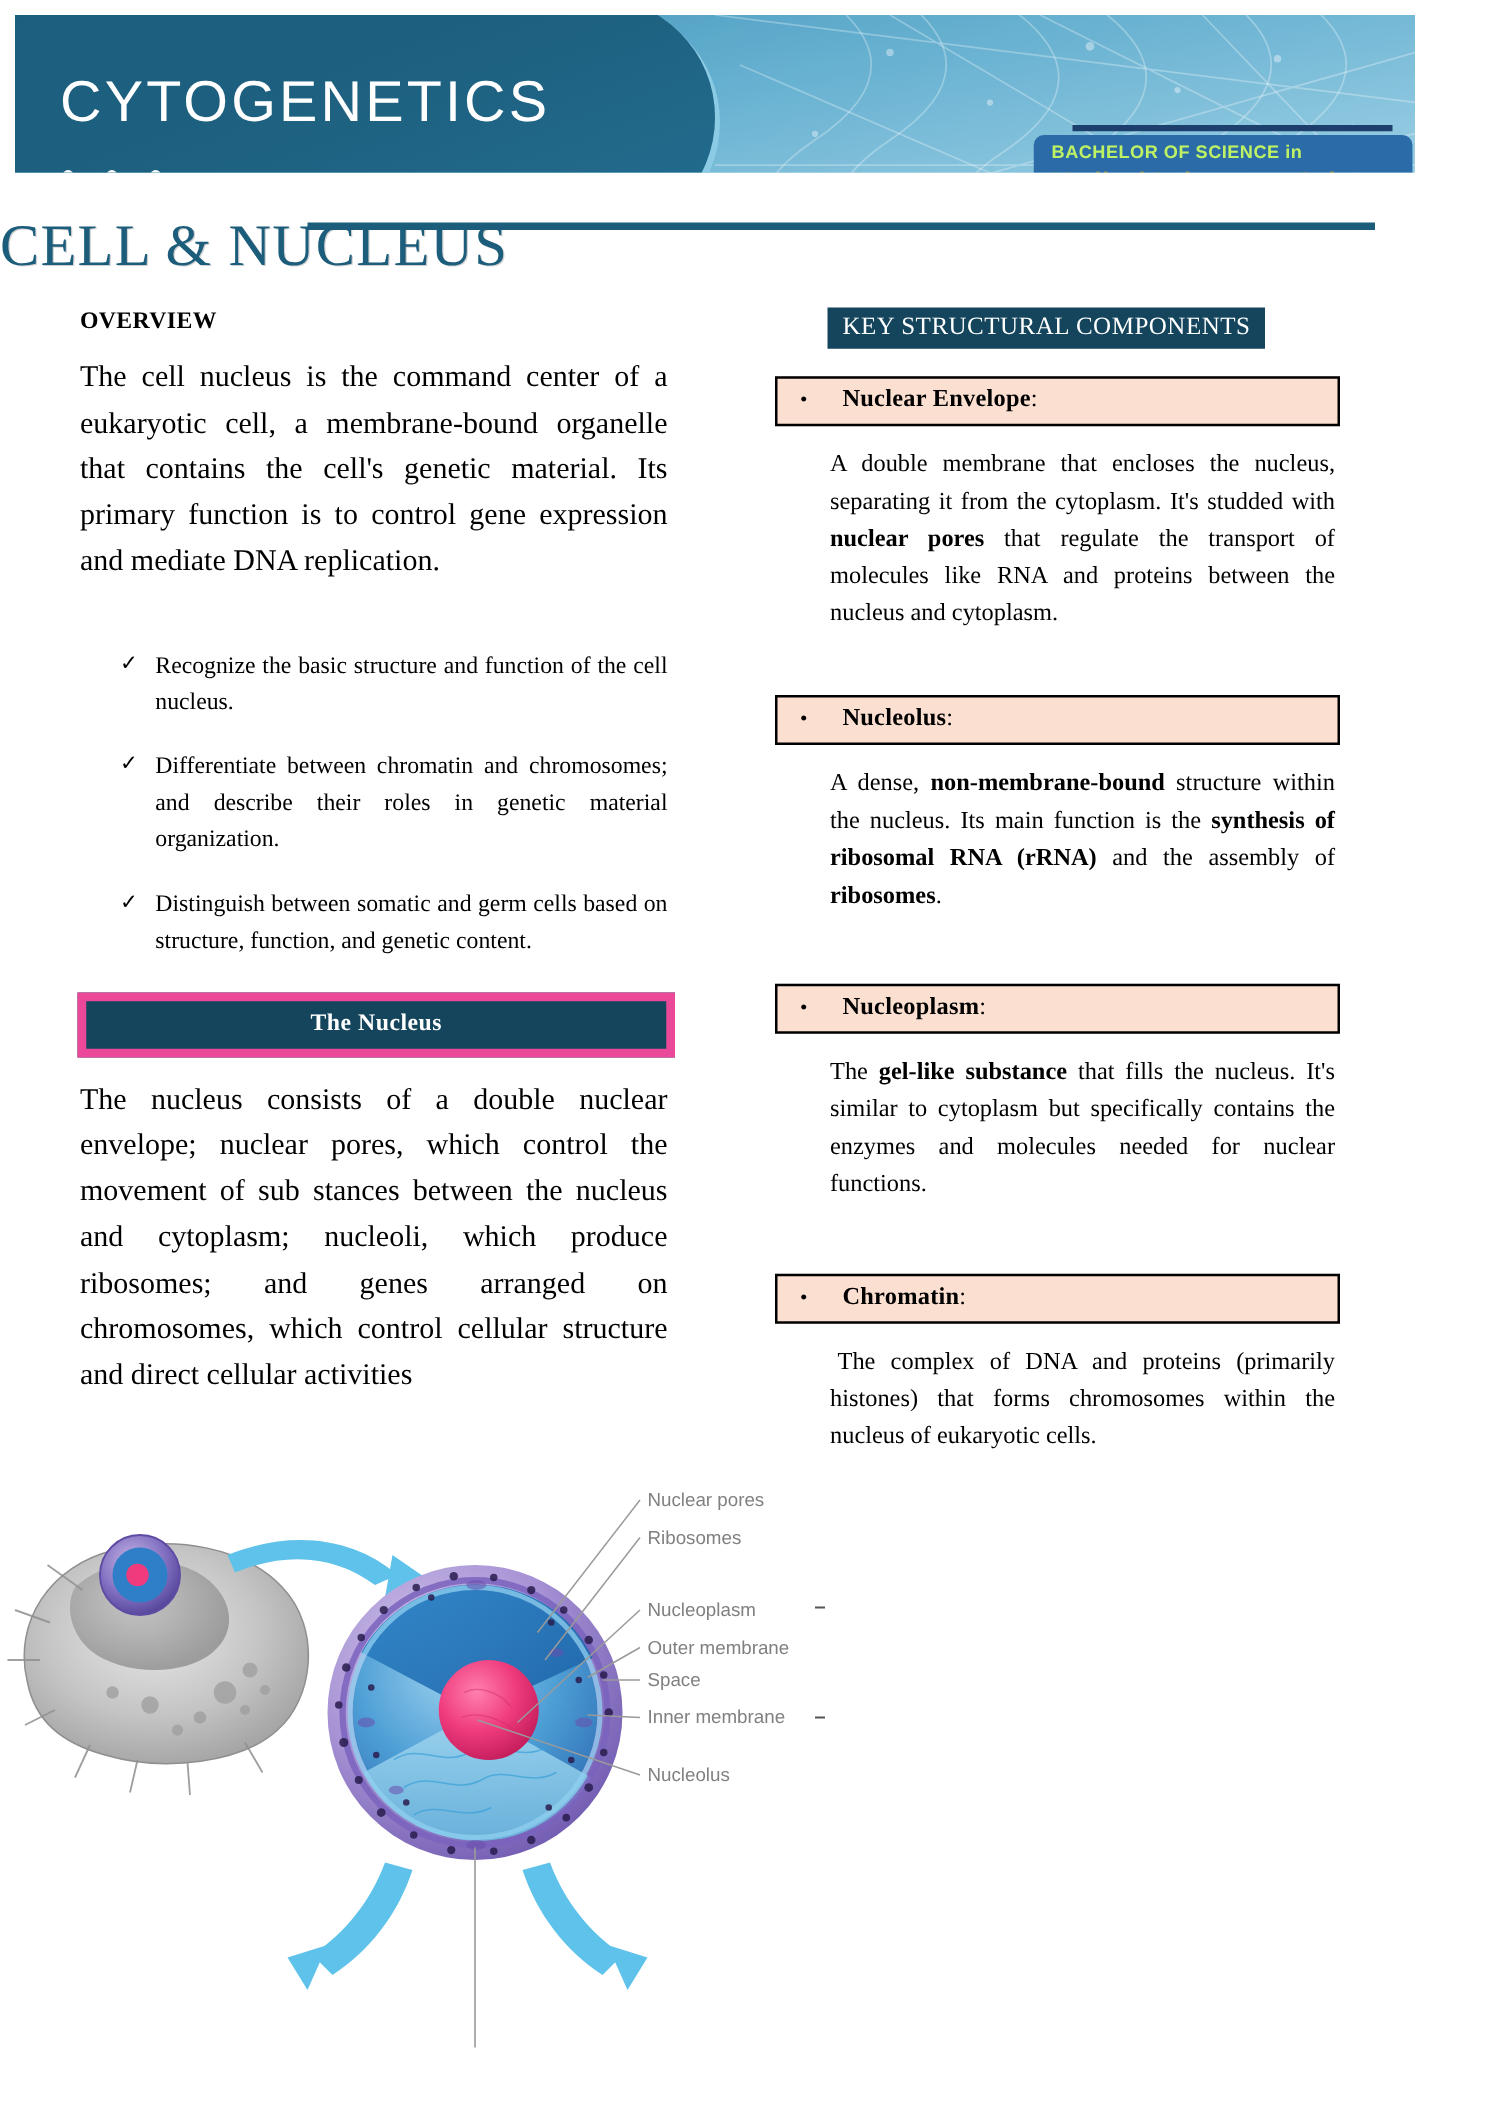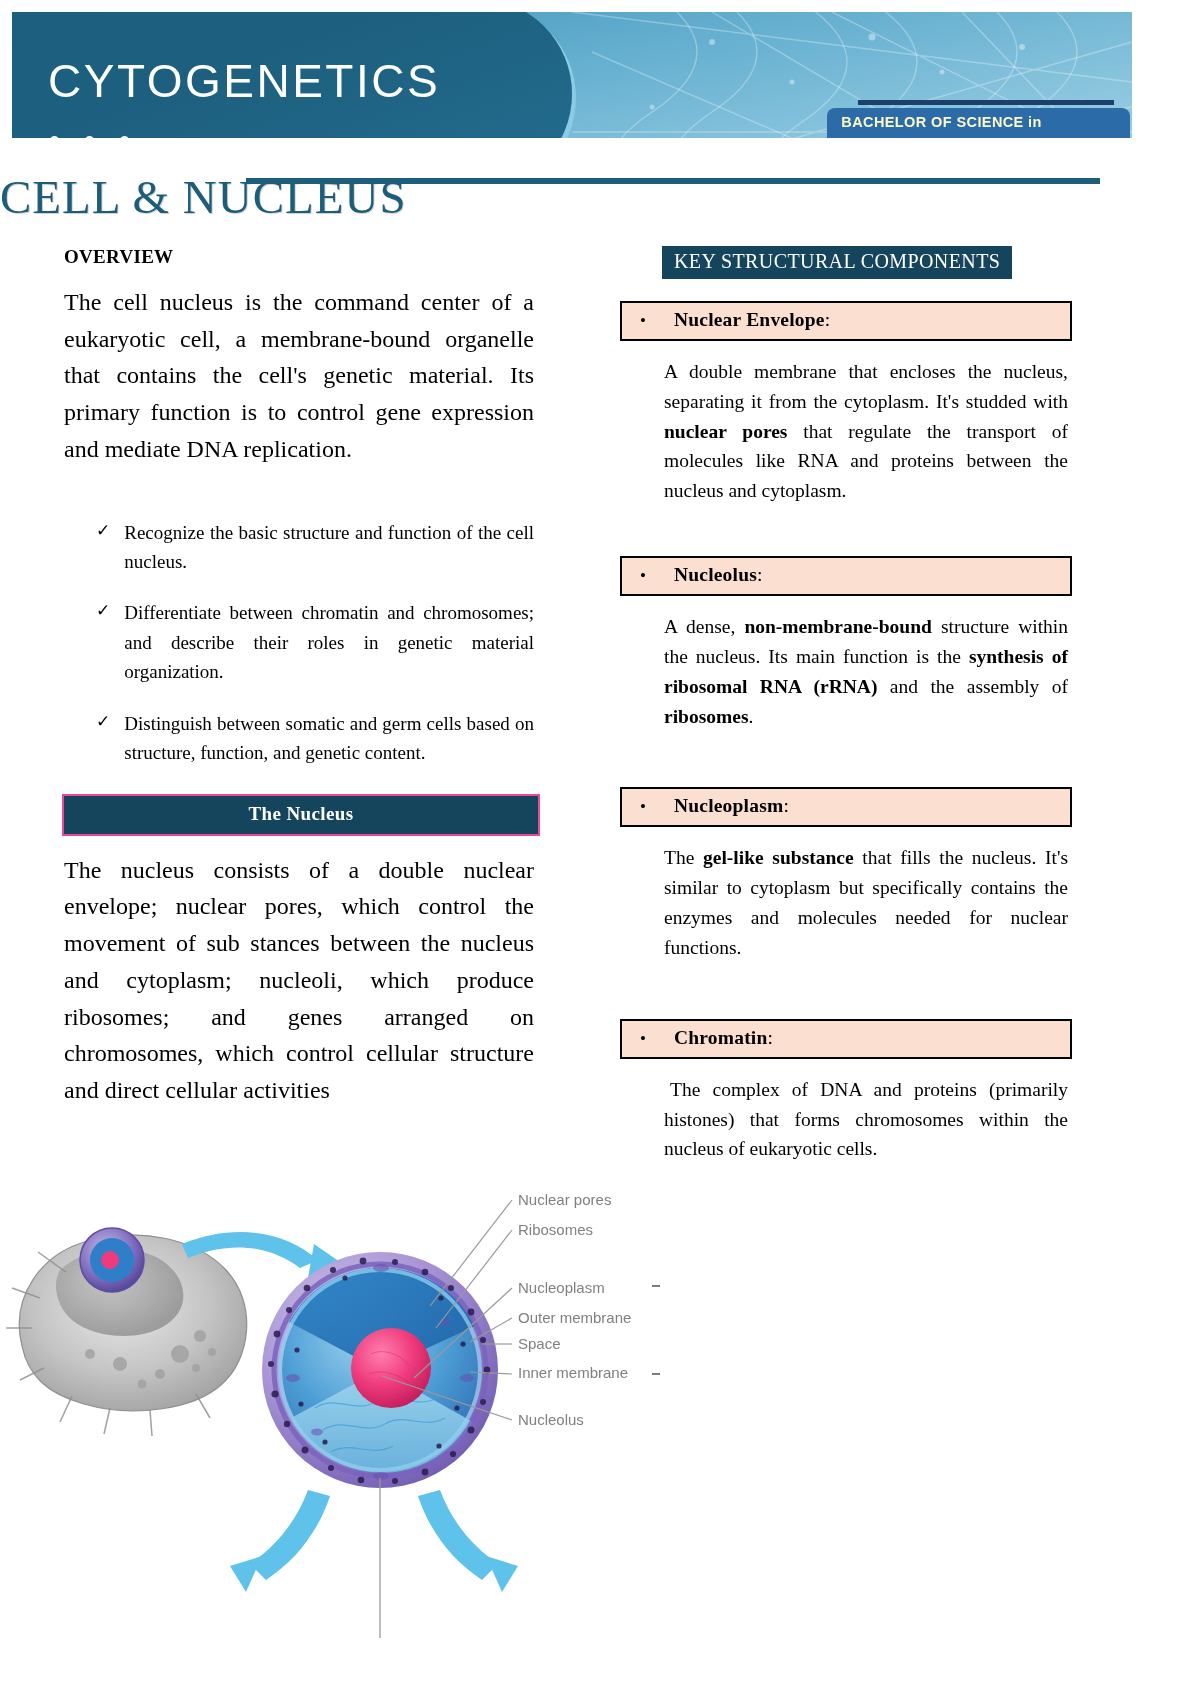--- a/index.html
+++ b/index.html
@@ -70,21 +70,21 @@
     background: #2b6ca8;
     border-radius: 8px;
     padding: 5px 14px 7px 14px;
     z-index: 6;
     min-width: 270px;
   }
   .degree-line1 {
     font-family: "Liberation Sans", "DejaVu Sans", sans-serif;
     font-size: 14.5px;
     font-weight: bold;
-    color: #fef9c3;
+    color: #bef264;
     letter-spacing: 0.4px;
     line-height: 1.35;
   }
   .degree-line2 {
     font-family: "Liberation Sans", "DejaVu Sans", sans-serif;
     font-size: 19px;
     font-weight: bold;
     color: #f5c518;
     letter-spacing: 0.9px;
     line-height: 1.35;
@@ -158,21 +158,21 @@
     font-size: 19px;
     line-height: 1.55;
     text-align: justify;
     flex: 1;
   }
   .spacer-lg { height: 44px; }
 
   
   .bar-nucleus {
     background: #14455c;
-    border: 2px solid #ec4899;
+    border: 7px solid #ec4899;
     text-align: center;
     padding: 7px 0 9px 0;
     margin: 26px 0 16px 0;
     width: 478px;
     margin-left: -2px;
   }
   .bar-nucleus-text {
     font-family: "Liberation Serif", "DejaVu Serif", serif;
     color: #ffffff;
     font-weight: bold;

